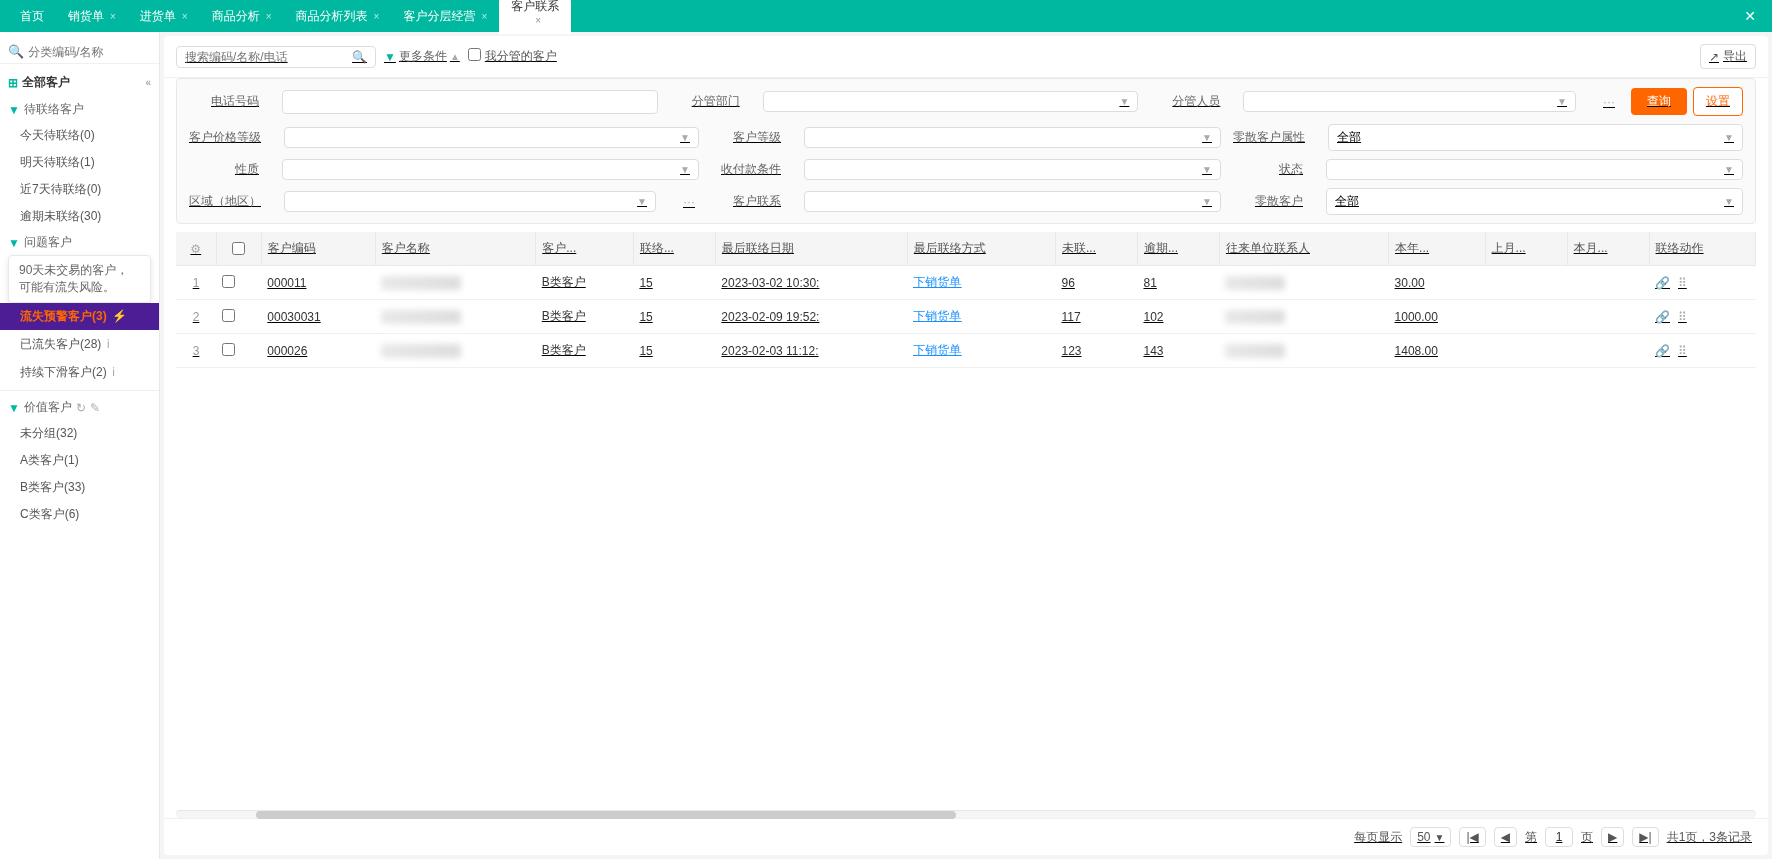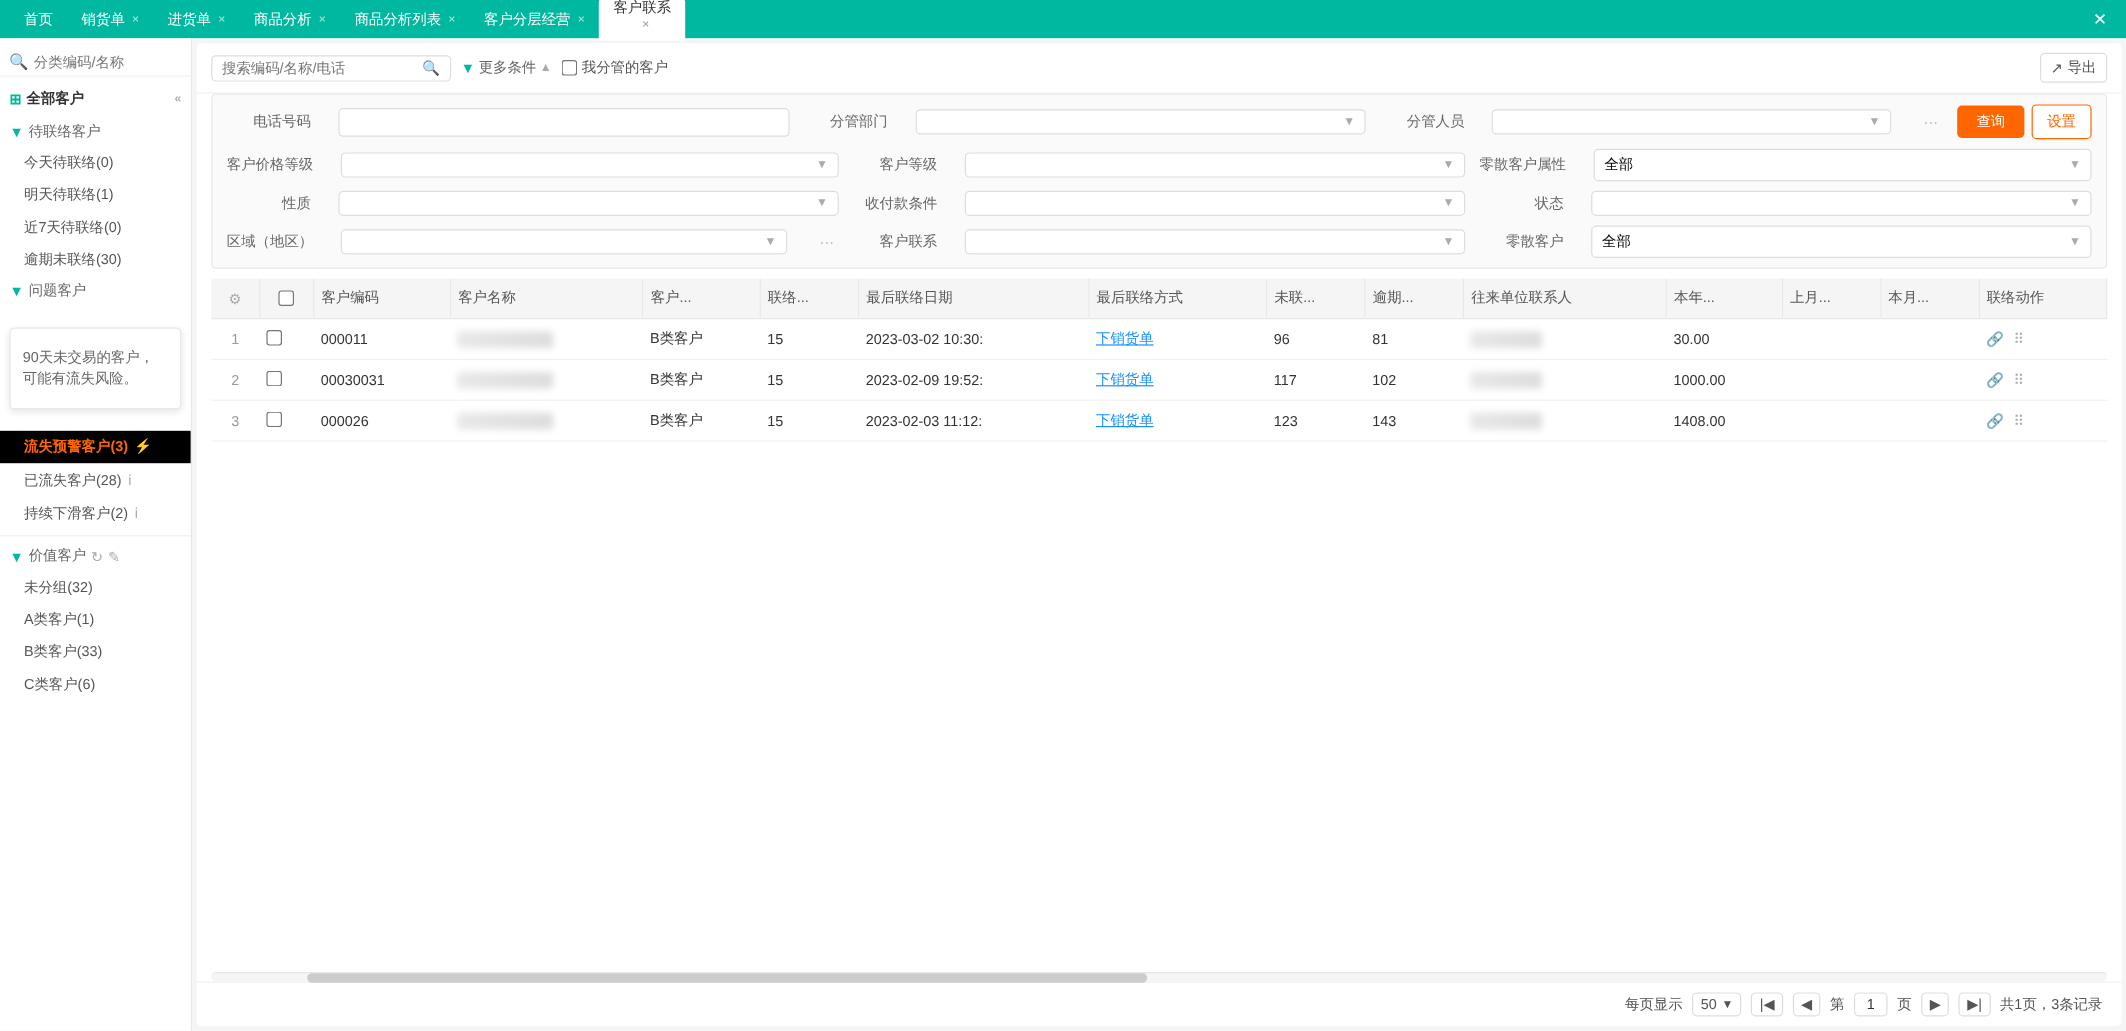--- a/index.html
+++ b/index.html
@@ -95,44 +95,45 @@
       font-size: 11px;
     }
     .sidebar-group-title .arrow { margin-right: 4px; color: #00b8a0; }
 
     .sidebar-item {
       padding: 5px 8px 5px 20px;
       color: #555;
       cursor: pointer;
       white-space: nowrap;
     }
-    .sidebar-item.active { color: #ff6600; font-weight: bold; background: #000000; }
+    .sidebar-item.active { color: #ff6600; font-weight: bold; background: #4c1d95; }
 
     .tooltip-bubble {
       background: #fff;
       border: 1px solid #e8e8e8;
       border-radius: 4px;
-      padding: 16px 10px;
+      padding: 6px 10px;
       color: #666;
       font-size: 11px;
-      margin: 18px 8px;
+      margin: 0 8px;
       box-shadow: 0 2px 6px rgba(0,0,0,0.1);
     }
 
     .sidebar-divider { height: 1px; background: #f0f0f0; margin: 4px 0; }
 
     
     .content-area {
       flex: 1;
       display: flex;
       flex-direction: column;
       overflow: hidden;
       background: #fff;
       margin: 4px;
       border-radius: 4px;
+      text-decoration: underline;
     }
 
     
     .toolbar {
       display: flex;
       align-items: center;
       padding: 8px 12px;
       border-bottom: 1px solid #f0f0f0;
       gap: 8px;
     }
@@ -154,21 +155,21 @@
     .more-conditions {
       display: flex;
       align-items: center;
       color: #666;
       cursor: pointer;
       gap: 3px;
     }
     .filter-icon { color: #00b8a0; }
     .my-customers {
       display: flex;
-      align-items: center;
+      align-items: flex-start;
       gap: 4px;
       color: #555;
       cursor: pointer;
     }
     .toolbar-right { margin-left: auto; }
     .export-btn {
       display: flex;
       align-items: center;
       gap: 4px;
       color: #555;

